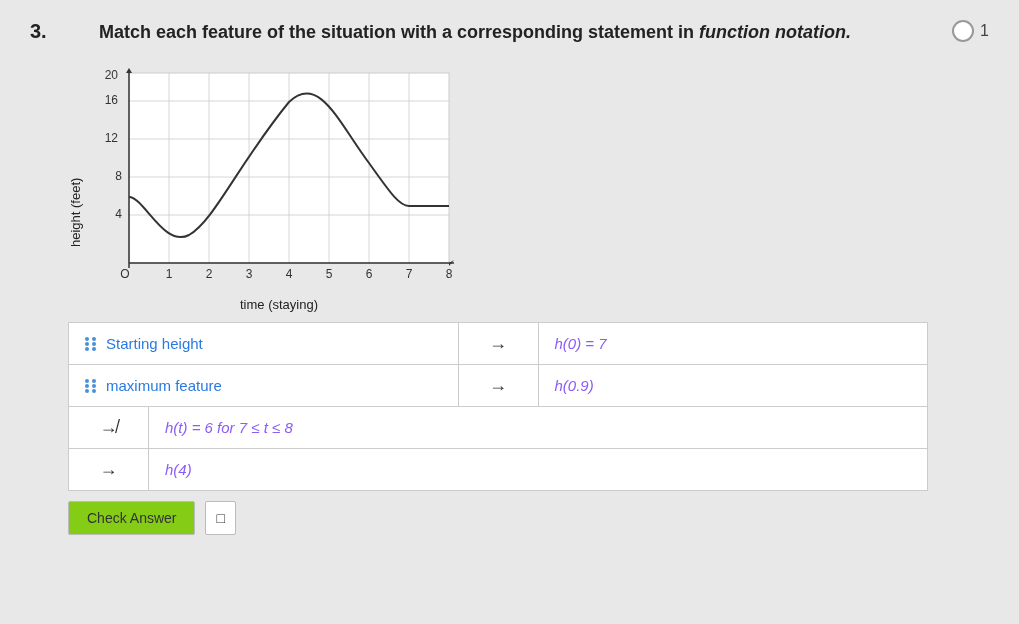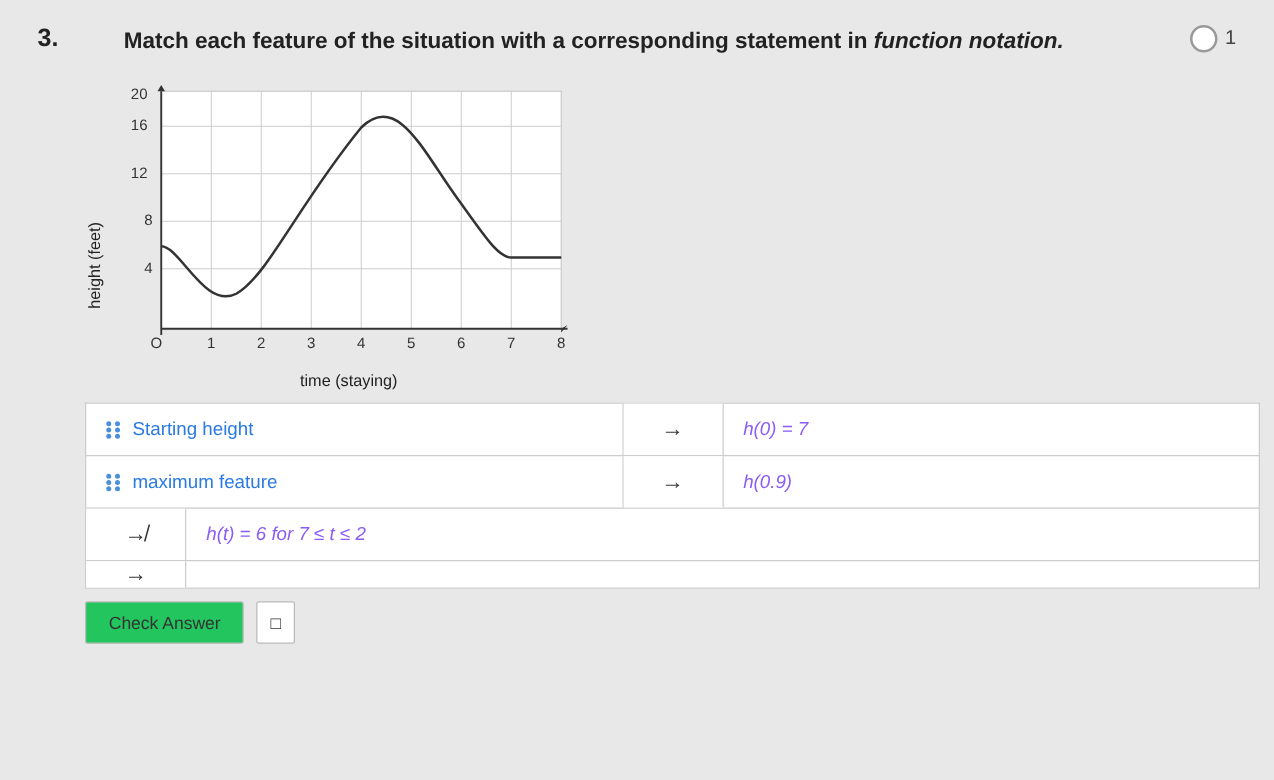--- a/index.html
+++ b/index.html
@@ -161,21 +161,21 @@
       font-style: italic;
     }
     
     .footer-area {
       display: flex;
       justify-content: flex-end;
       margin-top: 10px;
       gap: 10px;
     }
     .check-button {
-      background: #22c55e;
+      background: #84cc16;
       border: 1px solid #bbb;
       padding: 8px 18px;
       font-size: 14px;
       color: #333;
       cursor: pointer;
       border-radius: 2px;
     }
     .copy-button {
       background: white;
       border: 1px solid #bbb;
@@ -249,21 +249,21 @@
             <text x="360" y="215" text-anchor="middle" font-size="12" fill="#333">8</text>
 
             <text x="36" y="215" text-anchor="middle" font-size="12" fill="#333">O</text>
 
             <path d="M40,134 C55,134 75,185 100,172 C125,158 150,100 200,39 C230,10 250,60 280,100 C300,128 310,143 320,143 L360,143" fill="none" stroke="#333" stroke-width="2"></path>
           </svg>
           <div class="x-axis-label">time (staying)</div>
         </div>
       </div>
 
-      <div style="width:940px;">
+      <div style="width:860px;">
         <div class="match-row">
           <div class="match-left">
             <div class="drag-icon">
               <div class="drag-dot-row">
                   <div class="drag-dot"></div>
                   <div class="drag-dot"></div>
                 </div>
               <div class="drag-dot-row">
                   <div class="drag-dot"></div>
                   <div class="drag-dot"></div>
@@ -307,27 +307,30 @@
           <div class="match-right">
             <span class="math">h(0.9)</span>
           </div>
         </div>
 
         <div class="match-row">
           <div class="match-arrow">
             <span>↛</span>
           </div>
           <div class="match-right">
-            <span class="math">h(t) = 6  for  7 ≤ t ≤ 2</span>
+            <span class="math">h(t) = 6  for  7 ≤ t ≤ 8</span>
           </div>
         </div>
 
         <div class="match-row">
           <div class="match-arrow">
             <span>→</span>
+          </div>
+          <div class="match-right">
+            <span class="math">h(4)</span>
           </div>
         </div>
       </div>
 
       <div class="footer-area">
         <button class="check-button">Check Answer</button>
         <button class="copy-button">□</button>
       </div>
 
     </div>

